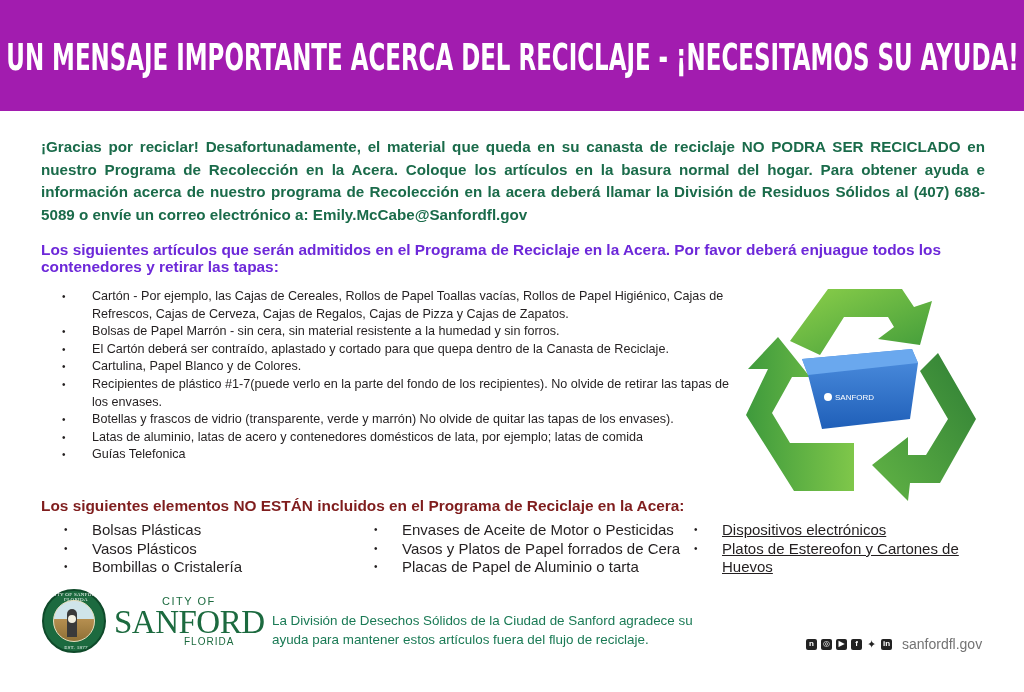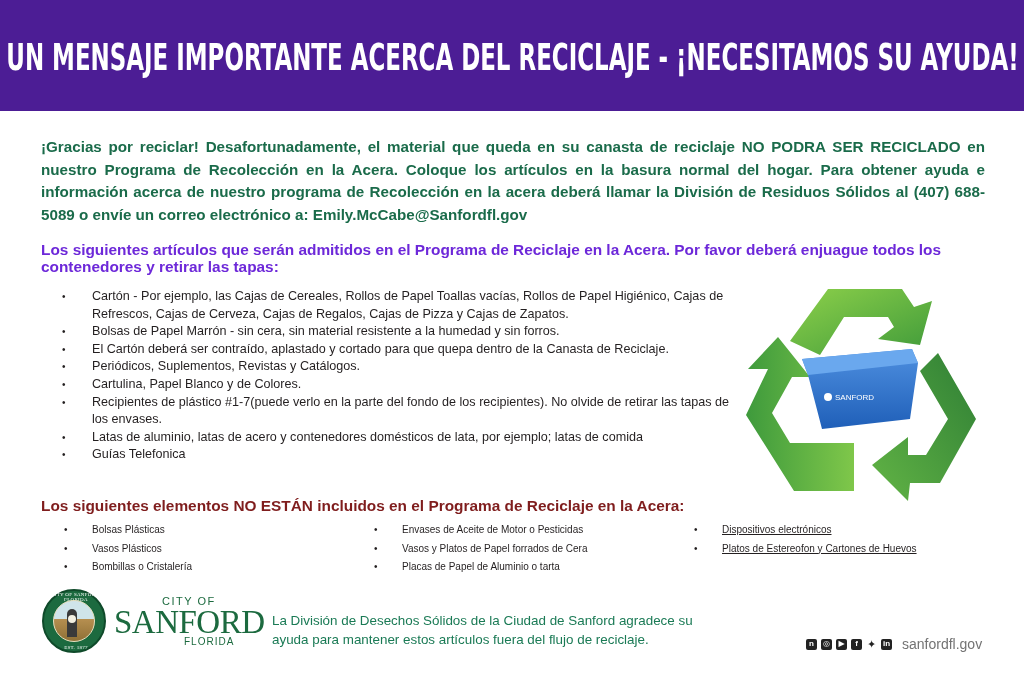--- a/index.html
+++ b/index.html
@@ -1,21 +1,21 @@
 <!DOCTYPE html>
 <html><head>
   <meta charset="utf-8">
   <style>
     * { box-sizing: border-box; margin: 0; padding: 0; }
     html, body { width: 1024px; height: 692px; background: #ffffff; overflow: hidden; }
     body { font-family: "Liberation Sans", "DejaVu Sans", sans-serif; color: #231f20; position: relative; }
 
     .banner {
       position: absolute; left: 0; top: 0; width: 1024px; height: 111px;
-      background: #4c1d95;
+      background: #a21caf;
       display: flex; align-items: center; justify-content: center;
     }
     .banner h1 {
       font-family: "DejaVu Sans", "Liberation Sans", sans-serif;
       color: #ffffff; font-weight: bold; font-size: 37px; letter-spacing: 0px;
       transform: scaleX(0.62); transform-origin: center; white-space: nowrap;
       text-transform: uppercase; margin-top: 4px;
     }
 
     .intro {
@@ -42,21 +42,21 @@
       position: absolute; left: 742px; top: 279px; width: 236px; height: 222px;
     }
 
     .excluded-heading {
       position: absolute; left: 41px; top: 497px; width: 740px;
       font-weight: bold; font-size: 15.4px; line-height: 18px; color: #7f1d1d;
     }
 
     .excl-col {
       position: absolute; top: 521px; list-style: none;
-      font-size: 10px; line-height: 18.6px; color: #231f20;
+      font-size: 15px; line-height: 18.6px; color: #231f20;
     }
     .excl-col li { position: relative; padding-left: 28px; }
     .excl-col li::before { content: "•"; position: absolute; left: 0; top: 0; font-size: 10px; }
     .col-1 { left: 64px; width: 290px; }
     .col-2 { left: 374px; width: 310px; }
     .col-3 { left: 694px; width: 290px; text-decoration: underline; }
 
     .logo {
       position: absolute; left: 42px; top: 588px; width: 210px; height: 66px;
       display: flex; align-items: center;
@@ -113,23 +113,23 @@
 </header>
 
 <p class="intro">¡Gracias por reciclar! Desafortunadamente, el material que queda en su canasta de reciclaje NO PODRA SER RECICLADO en nuestro Programa de Recolección en la Acera. Coloque los artículos en la basura normal del hogar. Para obtener ayuda e información acerca de nuestro programa de Recolección en la acera deberá llamar la División de Residuos Sólidos al (407) 688-5089 o envíe un correo electrónico a: Emily.McCabe@Sanfordfl.gov</p>
 
 <h2 class="accepted-heading">Los siguientes artículos que serán admitidos en el Programa de Reciclaje en la Acera. Por favor deberá enjuague todos los contenedores y retirar las tapas:</h2>
 
 <ul class="accepted">
   <li>Cartón - Por ejemplo, las Cajas de Cereales, Rollos de Papel Toallas vacías, Rollos de Papel Higiénico, Cajas de Refrescos, Cajas de Cerveza, Cajas de Regalos, Cajas de Pizza y Cajas de Zapatos.</li>
   <li>Bolsas de Papel Marrón - sin cera, sin material resistente a la humedad y sin forros.</li>
   <li>El Cartón deberá ser contraído, aplastado y cortado para que quepa dentro de la Canasta de Reciclaje.</li>
-  <li>Periódicos, Suplementos, Revistas y Catálogos.</li>
   <li>Cartulina, Papel Blanco y de Colores.</li>
   <li>Recipientes de plástico #1-7(puede verlo en la parte del fondo de los recipientes). No olvide de retirar las tapas de los envases.</li>
+  <li>Botellas y frascos de vidrio (transparente, verde y marrón) No olvide de quitar las tapas de los envases).</li>
   <li>Latas de aluminio, latas de acero y contenedores domésticos de lata, por ejemplo; latas de comida</li>
   <li>Guías Telefonica</li>
 </ul>
 
 <div class="recycle-art">
   <svg width="236" height="222" viewBox="0 0 236 222">
     <defs>
       <linearGradient id="gA" x1="0" y1="0" x2="1" y2="1">
         <stop offset="0" stop-color="#8dd04a"></stop>
           <stop offset="1" stop-color="#3f9a3a"></stop>

